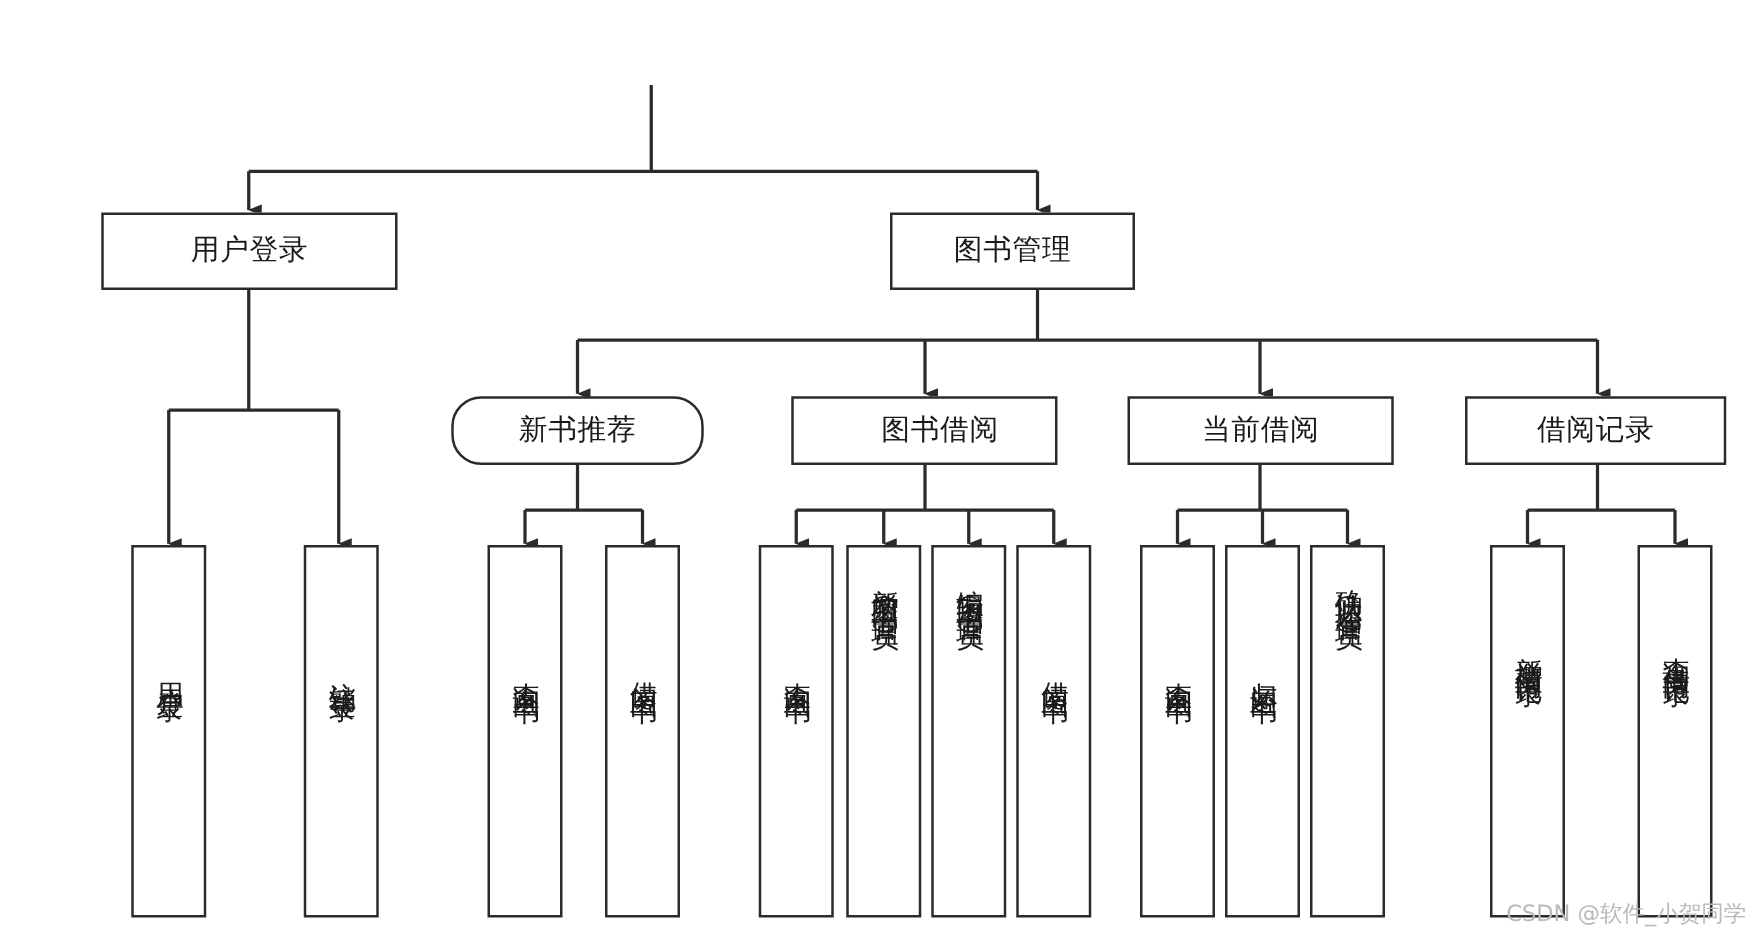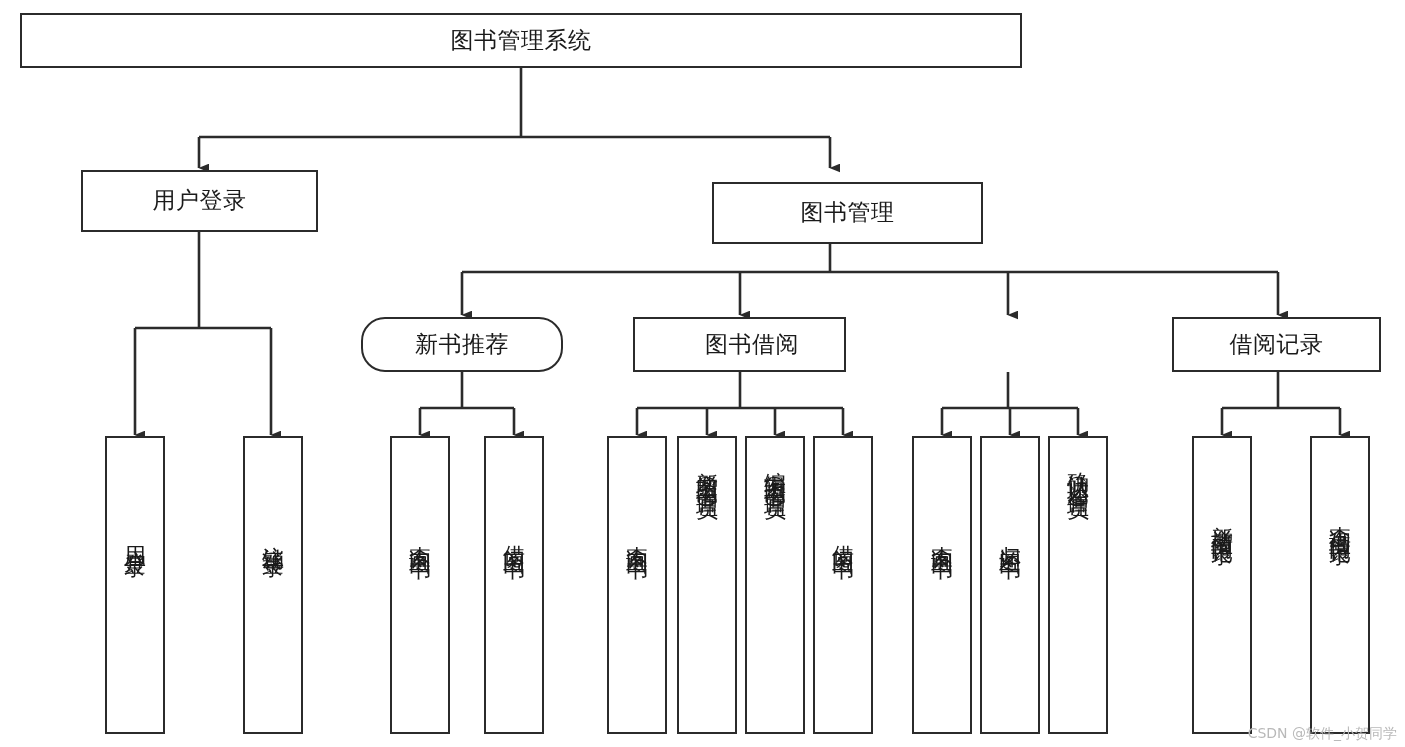--- a/index.html
+++ b/index.html
@@ -71,21 +71,21 @@
   .node.vert.mid .node-label {
     margin-top: 64px;
   }
   .node.vert.tall .node-label {
     margin-top: 10px;
   }
   #watermark {
     position: absolute;
     right: 8px;
     bottom: 4px;
-    font-size: 14px;
+    font-size: 18px;
     color: #b9b9b9;
     white-space: nowrap;
     user-select: none;
   }
 </style>
 </head>
 <body>
 
 <div id="diagram-root">
 
@@ -134,40 +134,40 @@
       <path d="M1010,408 L1010,435" marker-end="url(#arrowhead)"></path>
       <path d="M1078,408 L1078,435" marker-end="url(#arrowhead)"></path>
 
       <path d="M1278,372 L1278,408"></path>
       <path d="M1222,408 L1340,408"></path>
       <path d="M1222,408 L1222,435" marker-end="url(#arrowhead)"></path>
       <path d="M1340,408 L1340,435" marker-end="url(#arrowhead)"></path>
     </g>
   </svg>
 
-  <div class="node root horiz" style="left:20px; top:13px; width:1002px; height:55px;">
-    <span class="node-label">图书管理系统</span>
-  </div>
 
   <div class="node horiz" style="left:81px; top:170px; width:237px; height:62px;">
     <span class="node-label">用户登录</span>
   </div>
 
-  <div class="node horiz" style="left:712px; top:170px; width:271px; height:62px;margin-top:12px;">
+  <div class="node horiz" style="left:712px; top:170px; width:196px; height:62px;">
     <span class="node-label">图书管理</span>
   </div>
 
   <div class="node horiz" style="left:361px; top:317px; width:202px; height:55px;border-radius:24px;">
     <span class="node-label">新书推荐</span>
   </div>
 
   <div class="node horiz" style="left:633px; top:317px; width:213px; height:55px;padding-left:25px;">
     <span class="node-label">图书借阅</span>
   </div>
 
+  <div class="node horiz" style="left:902px; top:317px; width:213px; height:55px;">
+    <span class="node-label">当前借阅</span>
+  </div>
 
   <div class="node horiz" style="left:1172px; top:317px; width:209px; height:55px;">
     <span class="node-label">借阅记录</span>
   </div>
 
   <div class="node vert short" style="left:105px; top:436px; width:60px; height:298px;">
     <span class="node-label">用户登录</span>
   </div>
 
   <div class="node vert short" style="left:243px; top:436px; width:60px; height:298px;">

